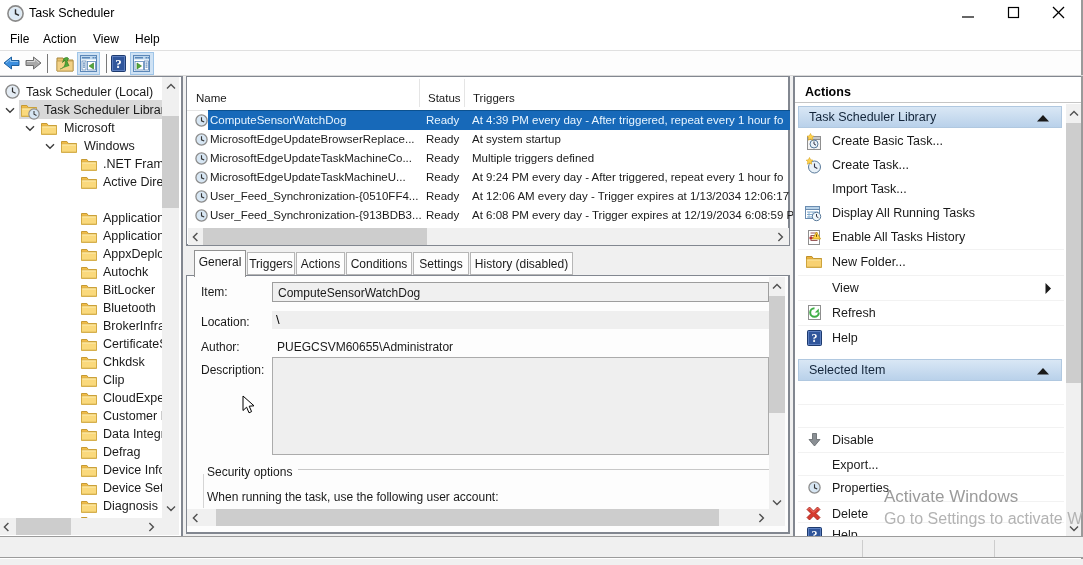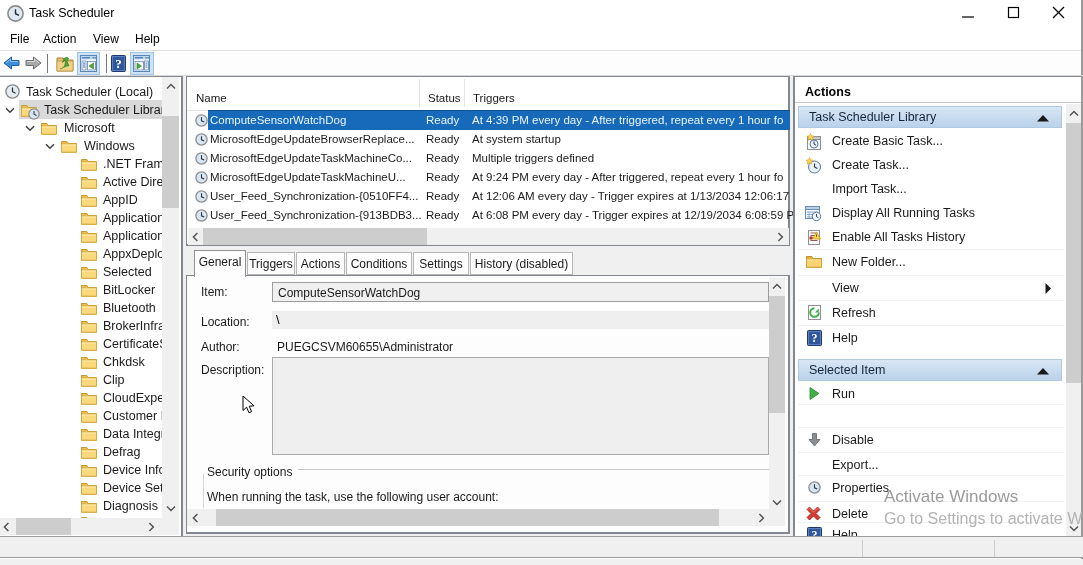--- a/index.html
+++ b/index.html
@@ -197,26 +197,20 @@
             <use href="#folder"></use>
           </svg>
         <span class="lbl" style="left:103px">.NET Framework</span>
       </div>
       <div class="trow" style="left:0;top:96px;width:162px">
         <svg class="abs" style="left:81px;top:2px" width="16" height="14">
             <use href="#folder"></use>
           </svg>
         <span class="lbl" style="left:103px">Active Directory</span>
       </div>
-      <div class="trow" style="left:0;top:114px;width:162px">
-        <svg class="abs" style="left:81px;top:2px" width="16" height="14">
-            <use href="#folder"></use>
-          </svg>
-        <span class="lbl" style="left:103px">AppID</span>
-      </div>
       <div class="trow" style="left:0;top:132px;width:162px">
         <svg class="abs" style="left:81px;top:2px" width="16" height="14">
             <use href="#folder"></use>
           </svg>
         <span class="lbl" style="left:103px">ApplicationData</span>
       </div>
       <div class="trow" style="left:0;top:150px;width:162px">
         <svg class="abs" style="left:81px;top:2px" width="16" height="14">
             <use href="#folder"></use>
           </svg>
@@ -225,21 +219,21 @@
       <div class="trow" style="left:0;top:168px;width:162px">
         <svg class="abs" style="left:81px;top:2px" width="16" height="14">
             <use href="#folder"></use>
           </svg>
         <span class="lbl" style="left:103px">AppxDeploymentC</span>
       </div>
       <div class="trow" style="left:0;top:186px;width:162px">
         <svg class="abs" style="left:81px;top:2px" width="16" height="14">
             <use href="#folder"></use>
           </svg>
-        <span class="lbl" style="left:103px">Selected</span>
+        <span class="lbl" style="left:103px">Autochk</span>
       </div>
       <div class="trow" style="left:0;top:204px;width:162px">
         <svg class="abs" style="left:81px;top:2px" width="16" height="14">
             <use href="#folder"></use>
           </svg>
         <span class="lbl" style="left:103px">BitLocker</span>
       </div>
       <div class="trow" style="left:0;top:222px;width:162px">
         <svg class="abs" style="left:81px;top:2px" width="16" height="14">
             <use href="#folder"></use>
@@ -533,26 +527,20 @@
         <text x="7.5" y="12" font-size="12" font-family="Liberation Serif,serif" font-weight="bold" fill="#fff" text-anchor="middle">?</text>
       </svg>
       <span class="alab">Help</span>
     </div>
     <div class="agrp" style="top:282px">
       <span style="position:absolute;left:10px;top:3px">Selected Item</span>
       <svg style="position:absolute;right:12px;top:8px" width="12" height="7" viewBox="0 0 12 7">
           <path d="M0 6.5 L6 0 L12 6.5 z" fill="#1a1a1a"></path>
         </svg>
     </div>
-    <div class="aitem" style="top:306px">
-      <svg class="abs" style="left:11px;top:4px" width="11" height="13" viewBox="0 0 11 13">
-          <path d="M1 0.5 L10 6.5 L1 12.5 z" fill="#3fae46" stroke="#2a8a30" stroke-width="0.8"></path>
-        </svg>
-      <span class="alab">Run</span>
-    </div>
     <div class="asep" style="top:327px"></div>
     <div class="asep" style="top:350px"></div>
     <div class="aitem" style="top:352px">
       <svg class="abs" style="left:10px;top:4px" width="13" height="14" viewBox="0 0 13 14">
         <path d="M4.5 0.5 h4 v6 h3.5 L6.5 13 L1 6.5 h3.5 z" fill="#8a8f94" stroke="#5f6468" stroke-width="0.8"></path>
       </svg>
       <span class="alab">Disable</span>
     </div>
     <div class="asep" style="top:375px"></div>
     <div class="aitem" style="top:377px">

